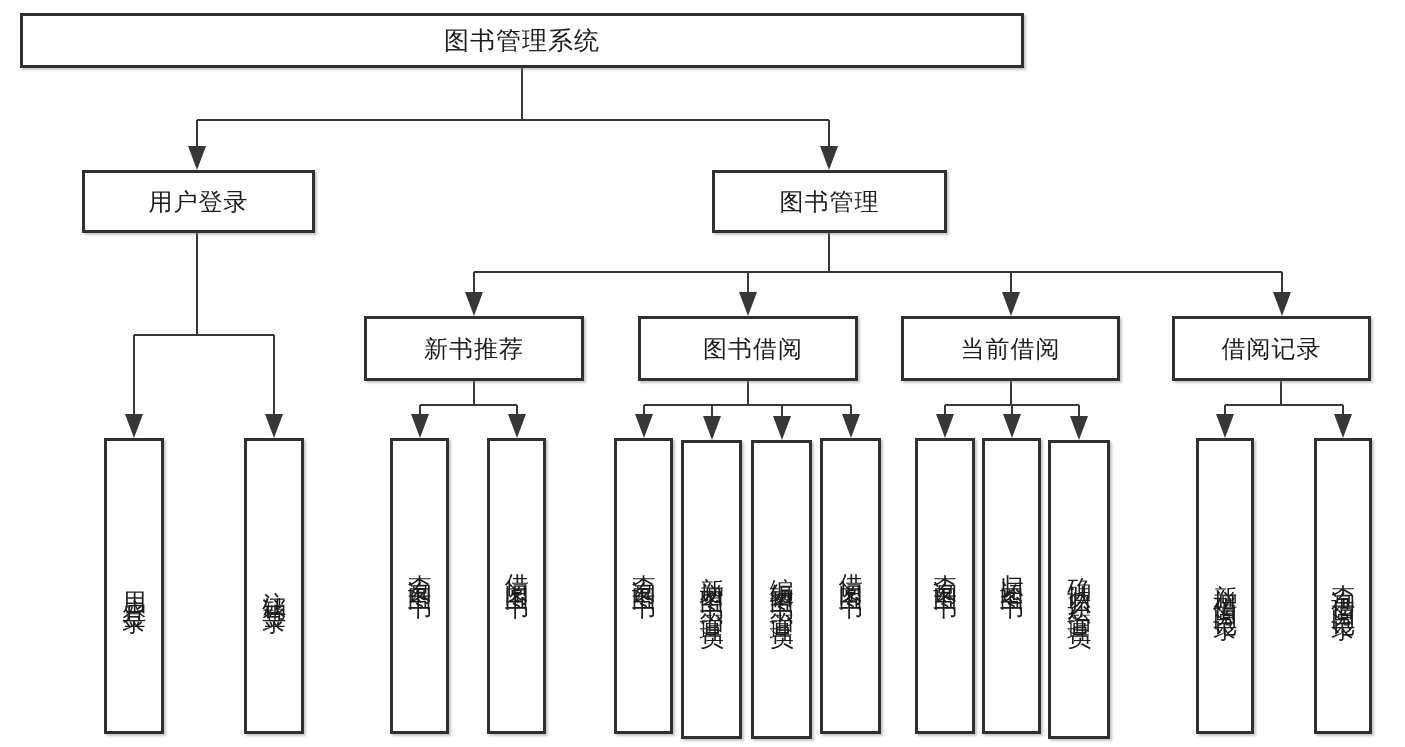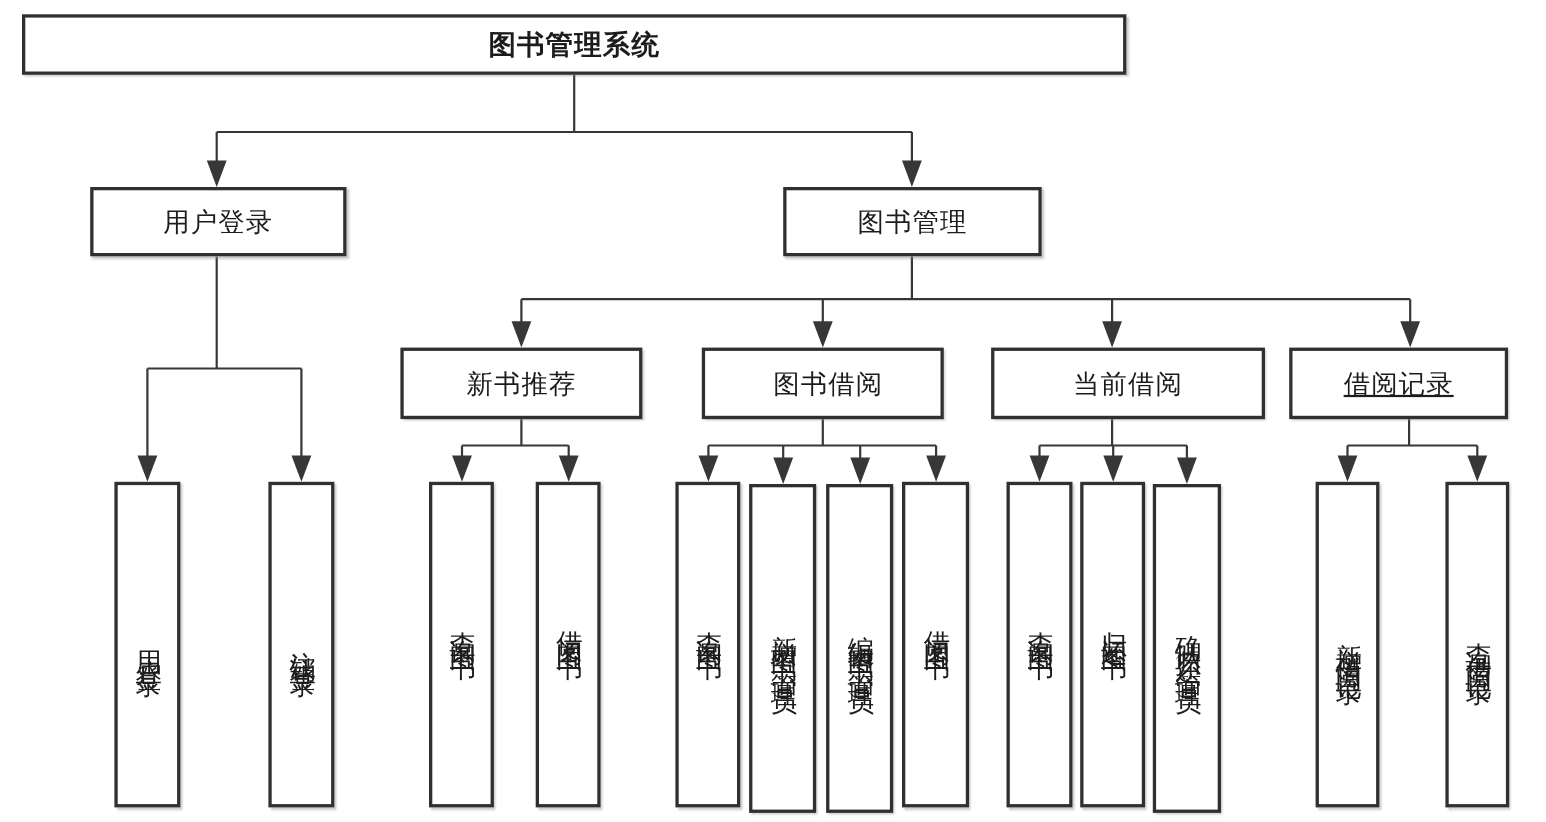--- a/index.html
+++ b/index.html
@@ -29,27 +29,27 @@
     text-orientation:mixed;
     font-size:24px;
     letter-spacing:7px;
     line-height:1.1;
     white-space:nowrap;
   }
   
   .hi{padding-bottom:34px;}
 
   
-  .n-root{left:20px;top:13px;width:1004px;height:55px;font-size:25px;font-weight:bold;}
+  .n-root{left:20px;top:13px;width:1004px;height:55px;font-size:25px;}
   .n-login{left:82px;top:170px;width:233px;height:63px;}
   .n-mgmt{left:712px;top:170px;width:235px;height:63px;}
   .n-newrec{left:364px;top:316px;width:220px;height:65px;}
   .n-borrow{left:638px;top:316px;width:220px;height:65px;padding-left:10px;}
-  .n-current{left:901px;top:316px;width:249px;height:65px;}
-  .n-records{left:1172px;top:316px;width:199px;height:65px;text-decoration:underline;}
+  .n-current{left:901px;top:316px;width:219px;height:65px;}
+  .n-records{left:1172px;top:316px;width:199px;height:65px;}
 
   .l-login1{left:104px;top:438px;width:60px;height:296px;}
   .l-login2{left:244px;top:438px;width:60px;height:296px;}
   .l-nr1{left:390px;top:438px;width:59px;height:296px;}
   .l-nr2{left:487px;top:438px;width:59px;height:296px;}
   .l-bb1{left:614px;top:438px;width:59px;height:296px;}
   .l-bb2{left:681px;top:440px;width:61px;height:299px;}
   .l-bb3{left:751px;top:440px;width:61px;height:299px;}
   .l-bb4{left:820px;top:438px;width:61px;height:296px;}
   .l-cb1{left:915px;top:438px;width:60px;height:296px;}

